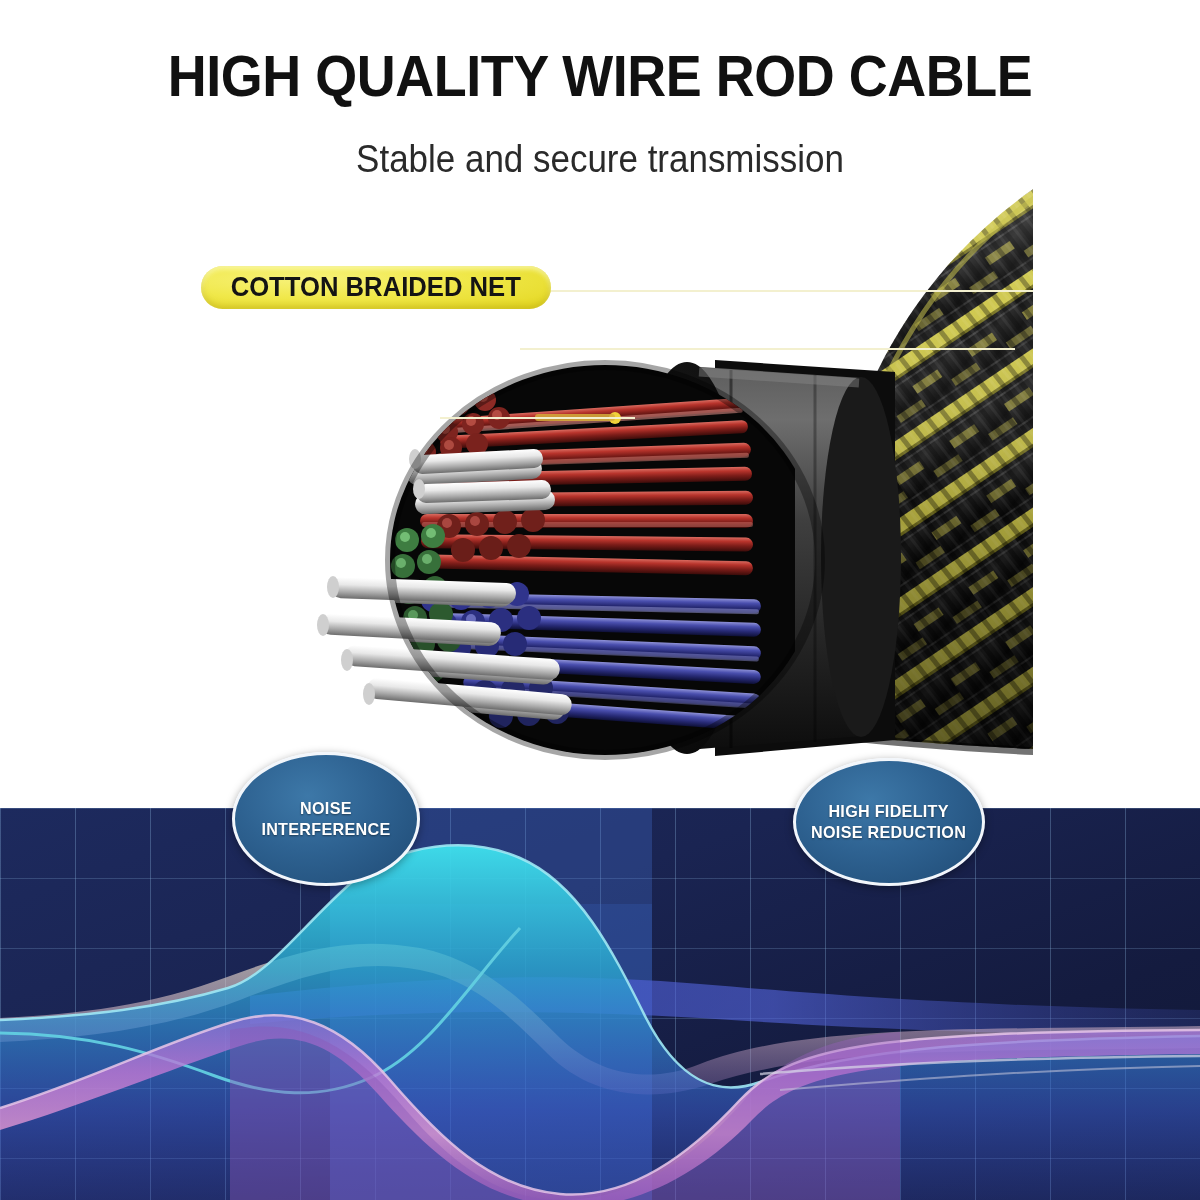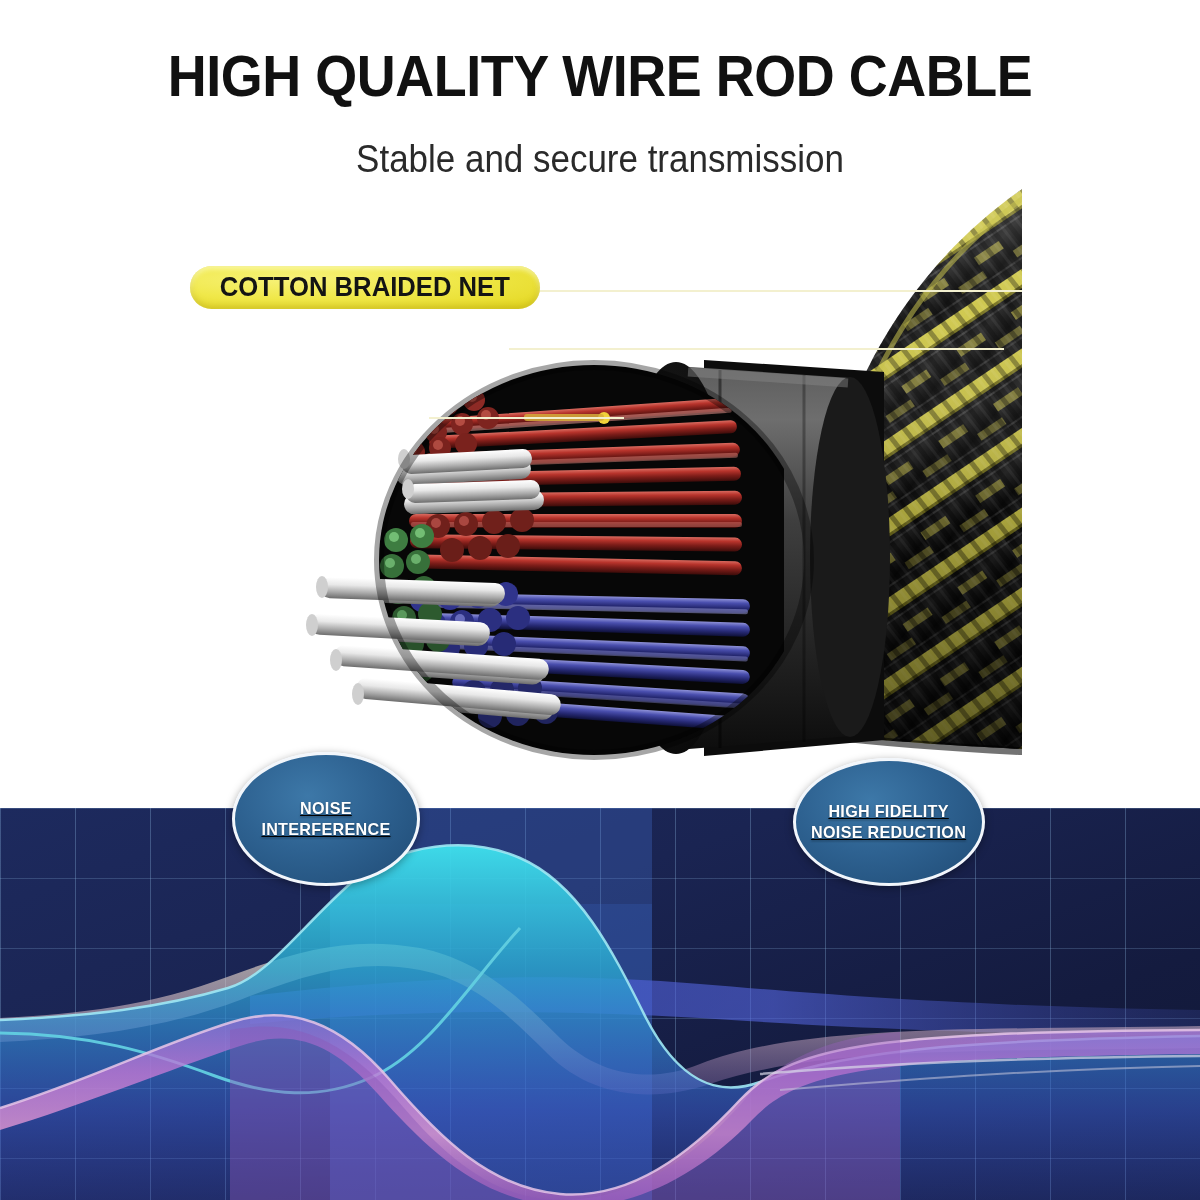--- a/index.html
+++ b/index.html
@@ -16,21 +16,21 @@
     white-space:nowrap;
   }
   .subtitle{
     position:absolute;left:0;top:138px;width:1200px;text-align:center;
     font-family:"Liberation Sans",sans-serif;
     font-size:38px;font-weight:400;color:#2a2a2a;
     transform:scaleX(0.92);transform-origin:center;white-space:nowrap;
   }
 
   
-  .upper{position:absolute;left:4px;top:0;width:1018px;height:808px;background:#ffffff;overflow:hidden;}
+  .upper{position:absolute;left:15px;top:0;width:1018px;height:808px;background:#ffffff;overflow:hidden;}
 
   
   .pill{
     position:absolute;display:flex;align-items:center;justify-content:center;
     border-radius:22px;
     background:
       radial-gradient(ellipse at 30% 30%, #f7f27a 0%, #f0e84a 45%, #e3d61f 100%);
     box-shadow:inset 0 -3px 6px rgba(160,140,0,.35), inset 0 3px 5px rgba(255,255,190,.8);
     font-family:"Liberation Sans",sans-serif;
     font-weight:bold;color:#141414;white-space:nowrap;
@@ -62,21 +62,20 @@
   .waveWrap{position:absolute;left:0;top:0;width:1200px;height:392px;}
 
   
   .badge{
     position:absolute;display:flex;align-items:center;justify-content:center;
     border-radius:50%;
     background:radial-gradient(ellipse at 40% 32%, #3d78a8 0%, #2e6291 45%, #1f4a74 100%);
     border:3px solid #f2f6fb;
     box-shadow:0 2px 8px rgba(0,0,0,.35);
     text-align:center;
-    text-decoration:underline;
   }
   .badge .btxt{
     font-family:"Liberation Sans",sans-serif;
     font-size:17px;font-weight:bold;color:#ffffff;line-height:1.25;
     letter-spacing:.3px;text-shadow:0 1px 2px rgba(0,0,0,.45);
     transform:scaleX(0.95);
   }
 </style>
 </head>
 <body>

